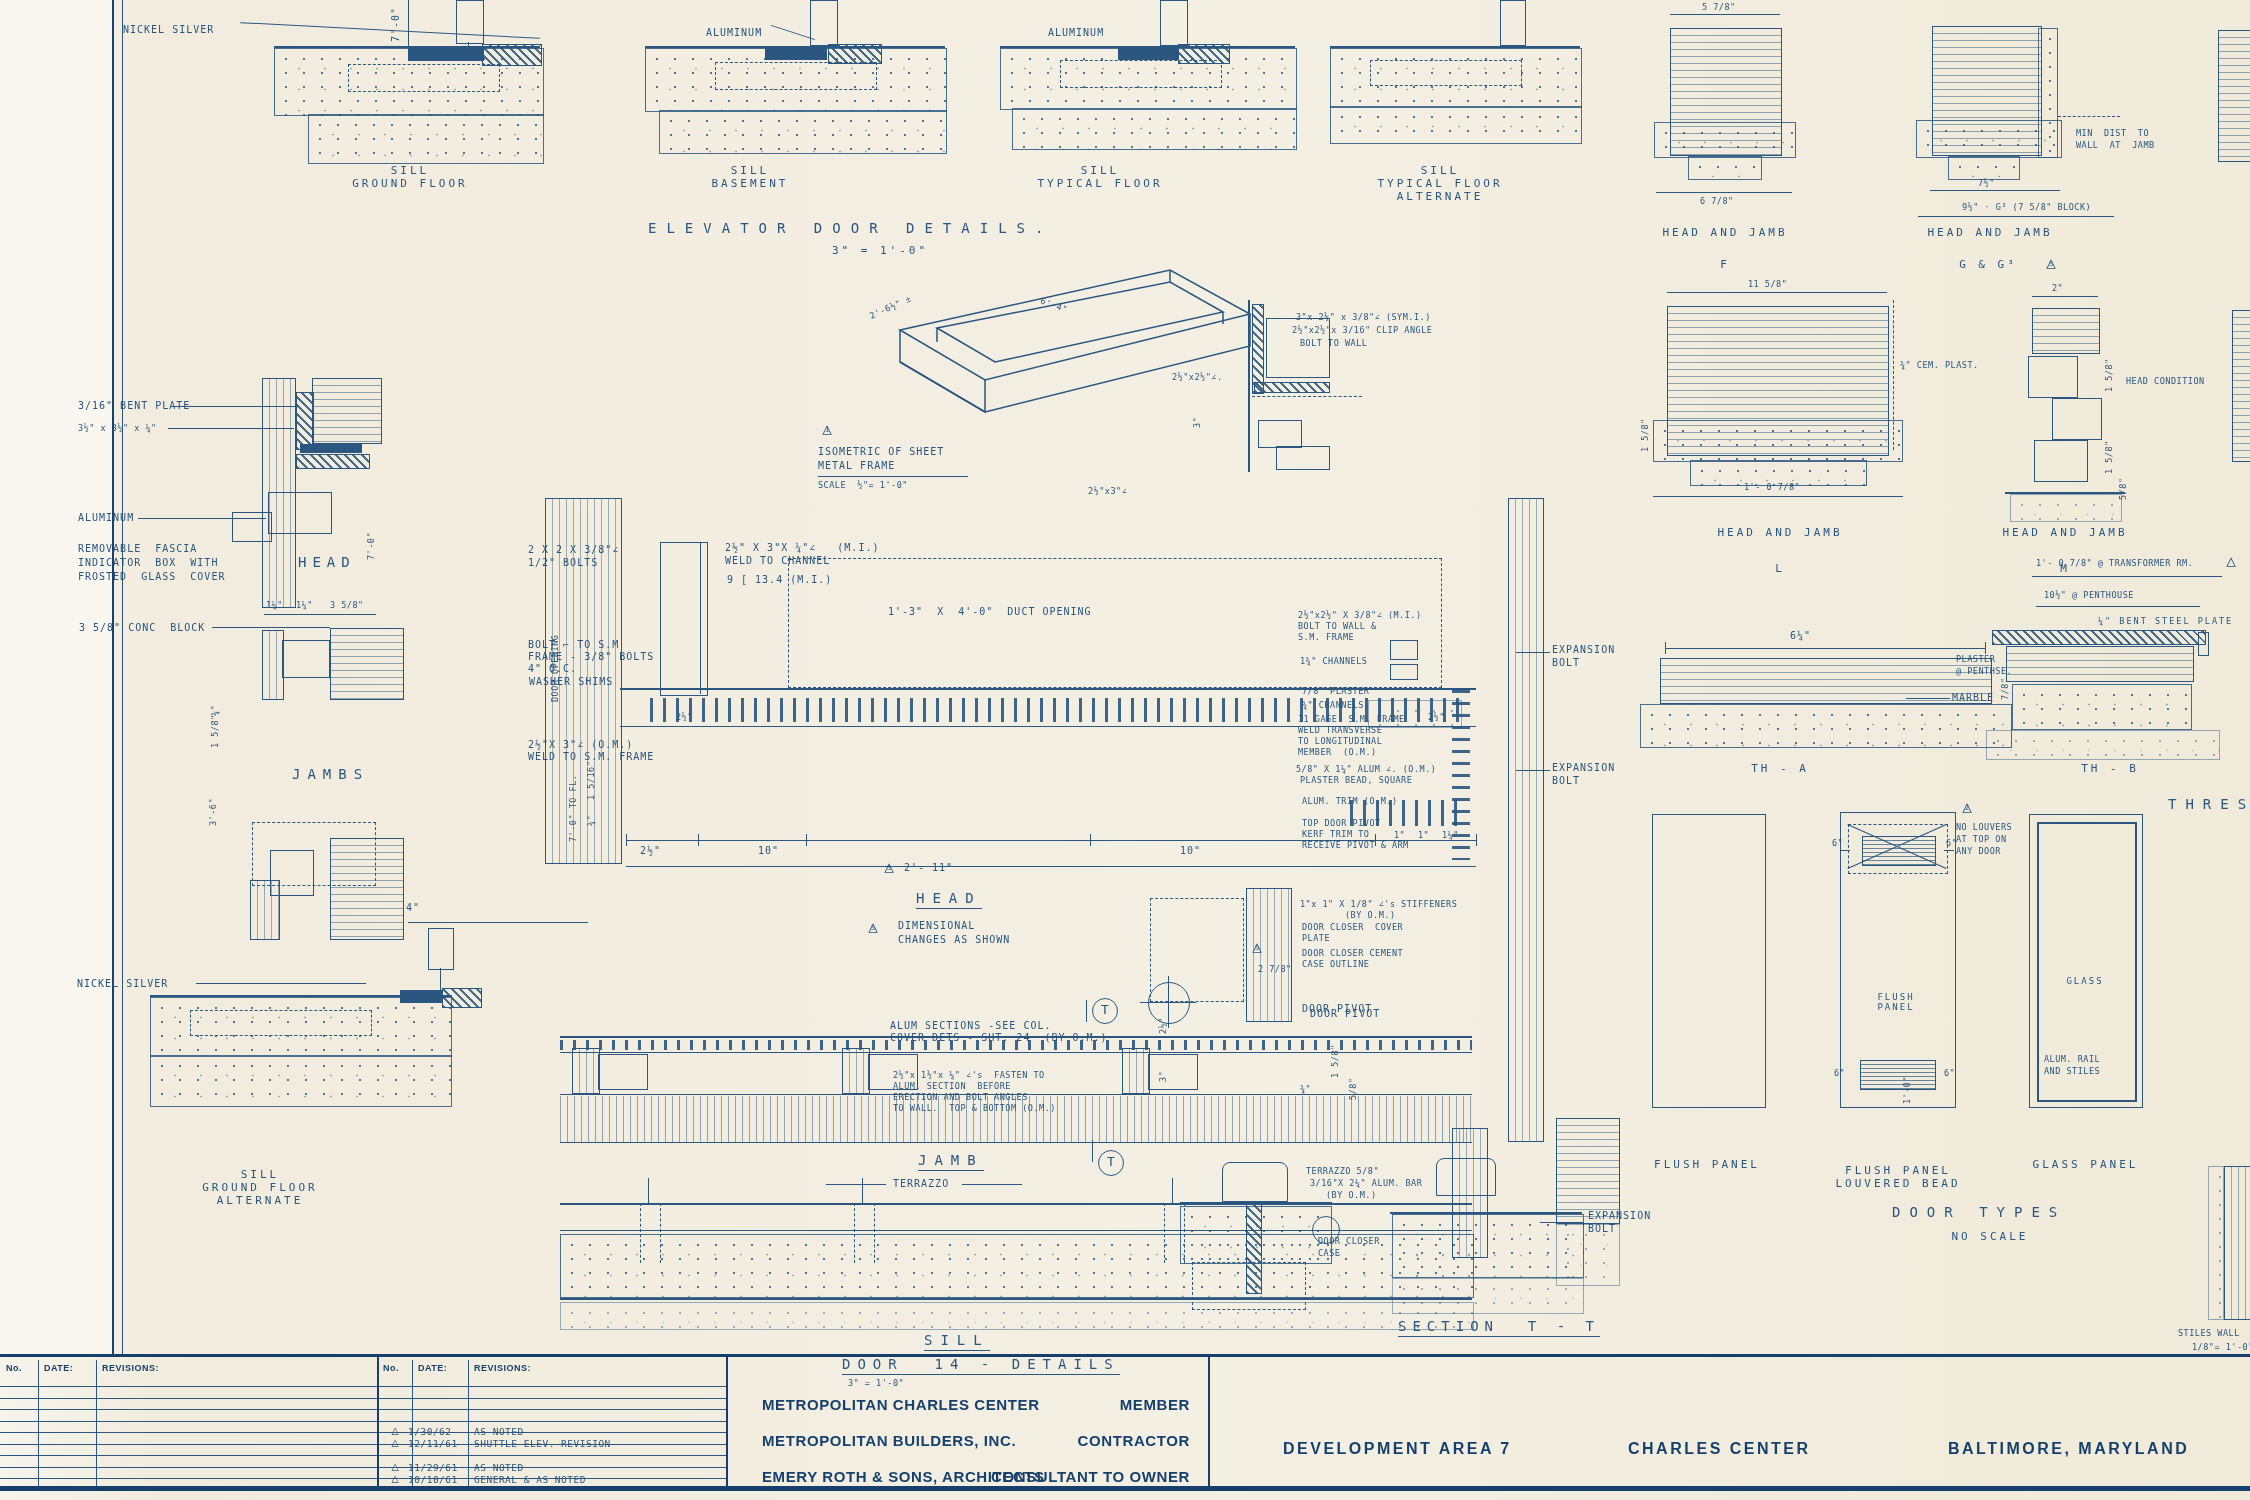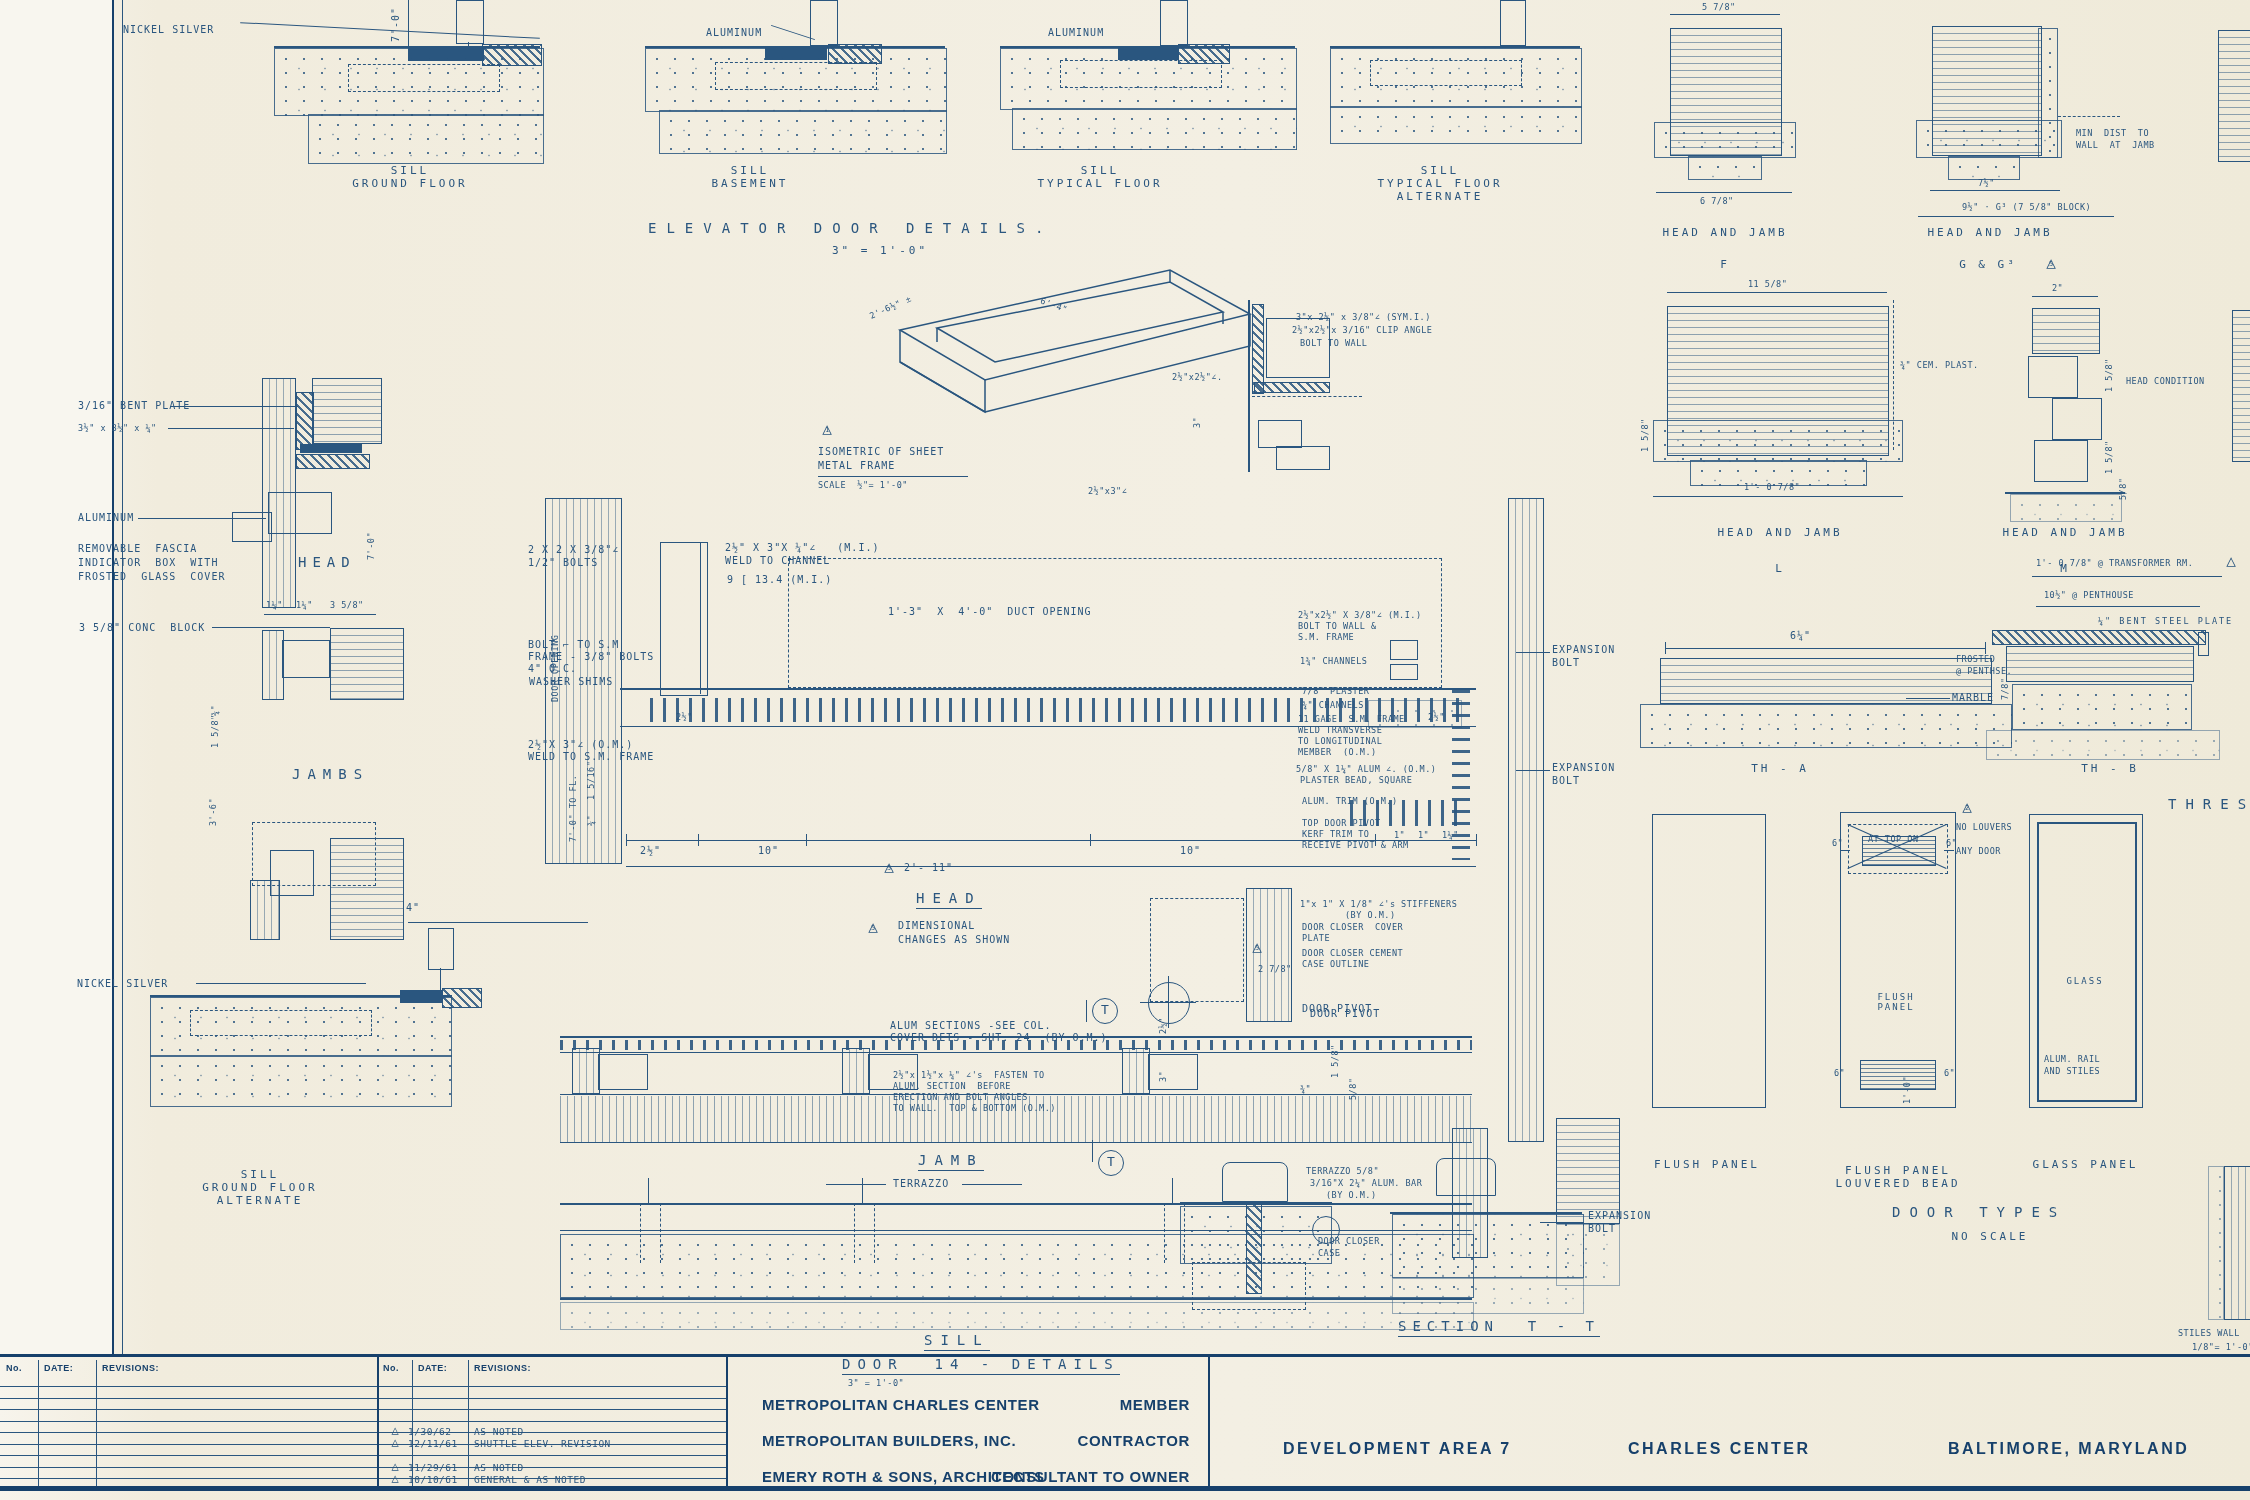--- a/index.html
+++ b/index.html
@@ -491,21 +491,21 @@
   <div class="lbl sm" style="left:2044px;top:590px">10½" @ PENTHOUSE</div>
   <div class="hl" style="left:2036px;top:606px;width:164px"></div>
   <div class="lbl sm" style="left:2098px;top:616px;letter-spacing:2px">¼" BENT STEEL PLATE</div>
   <div>
     <div class="hatch" style="left:1992px;top:630px;width:212px;height:13px"></div>
     <div class="box" style="left:2198px;top:632px;width:9px;height:22px"></div>
     <div class="grain" style="left:2006px;top:646px;width:186px;height:34px"></div>
     <div class="conc" style="left:2012px;top:684px;width:178px;height:44px"></div>
     <div class="conc lt" style="left:1986px;top:730px;width:232px;height:28px"></div>
   </div>
-  <div class="lbl sm" style="left:1956px;top:654px">FROSTED</div>
+  <div class="lbl sm" style="left:1956px;top:654px">PLASTER</div>
   <div class="lbl sm" style="left:1956px;top:666px">@ PENTHSE.</div>
   <div class="cap2" style="left:2040px;top:762px;width:140px">TH - B</div>
   <div class="cap" style="left:2168px;top:796px;letter-spacing:9px">THRESHOLDS</div>
 
   <div class="box" style="left:1652px;top:814px;width:112px;height:292px"></div>
   <div class="cap2" style="left:1632px;top:1158px;width:150px">FLUSH PANEL</div>
 
   <div>
     <div class="box" style="left:1840px;top:812px;width:114px;height:294px"></div>
     <div class="dashbox" style="left:1848px;top:824px;width:98px;height:48px"></div>
@@ -522,21 +522,21 @@
   <div class="lbl sm" style="left:1944px;top:1068px">6"</div>
   <div class="lbl sm rot" style="left:1902px;top:1104px">1'-0"</div>
   <div class="cap2" style="left:1848px;top:972px;width:96px;font-size:9px;letter-spacing:2px">
     <div>FLUSH</div><div>PANEL</div>
   </div>
   <span class="tri" style="left:1958px;top:798px">
       <span class="g">△</span>
       <span class="n">2</span>
     </span>
   <div class="lbl sm" style="left:1956px;top:822px">NO LOUVERS</div>
-  <div class="lbl sm" style="left:1868px;top:834px">AT TOP ON</div>
+  <div class="lbl sm" style="left:1956px;top:834px">AT TOP ON</div>
   <div class="lbl sm" style="left:1956px;top:846px">ANY DOOR</div>
   <div class="cap2" style="left:1828px;top:1138px;width:140px">
     <div>FLUSH PANEL</div><div>LOUVERED BEAD</div>
   </div>
 
   <div>
     <div class="box" style="left:2029px;top:814px;width:112px;height:292px"></div>
     <div class="box" style="left:2037px;top:822px;width:96px;height:276px;border-width:2.2px"></div>
   </div>
   <div class="cap2" style="left:2040px;top:976px;width:90px;font-size:9px;letter-spacing:2px">GLASS</div>

